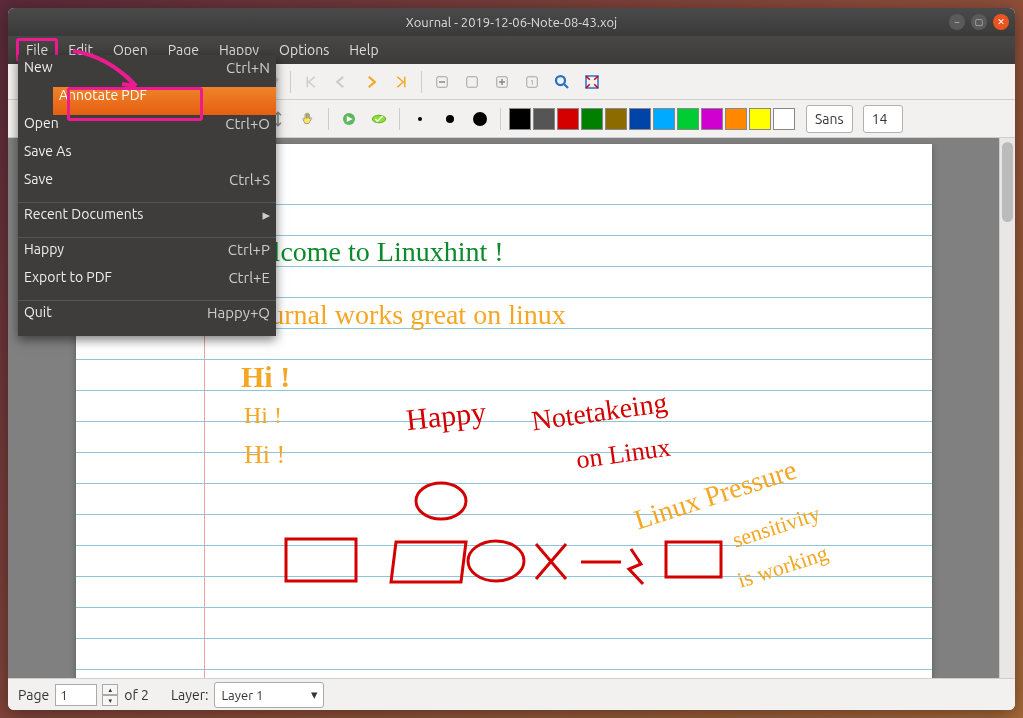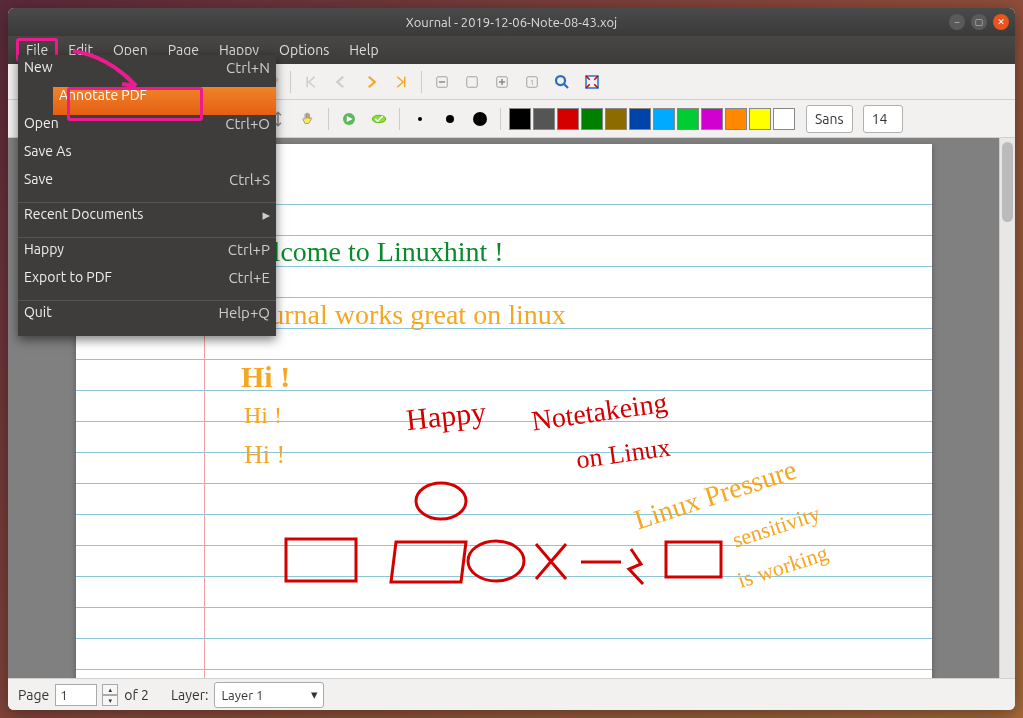--- a/index.html
+++ b/index.html
@@ -317,21 +317,21 @@
         <span>Happy</span>
         <span class="shortcut">Ctrl+P</span>
       </div>
       <div class="dd-item">
         <span>Export to PDF</span>
         <span class="shortcut">Ctrl+E</span>
       </div>
       <div class="dd-sep"></div>
       <div class="dd-item">
         <span>Quit</span>
-        <span class="shortcut">Help+Q</span>
+        <span class="shortcut">Happy+Q</span>
       </div>
     </div>
 
   <div class="canvas-area">
     <div class="paper">
       <div class="margin-line"></div>
       <div id="ruled">
           <div class="ruled-line" style="top: 60px;"></div>
           <div class="ruled-line" style="top: 91px;"></div>
           <div class="ruled-line" style="top: 122px;"></div>

